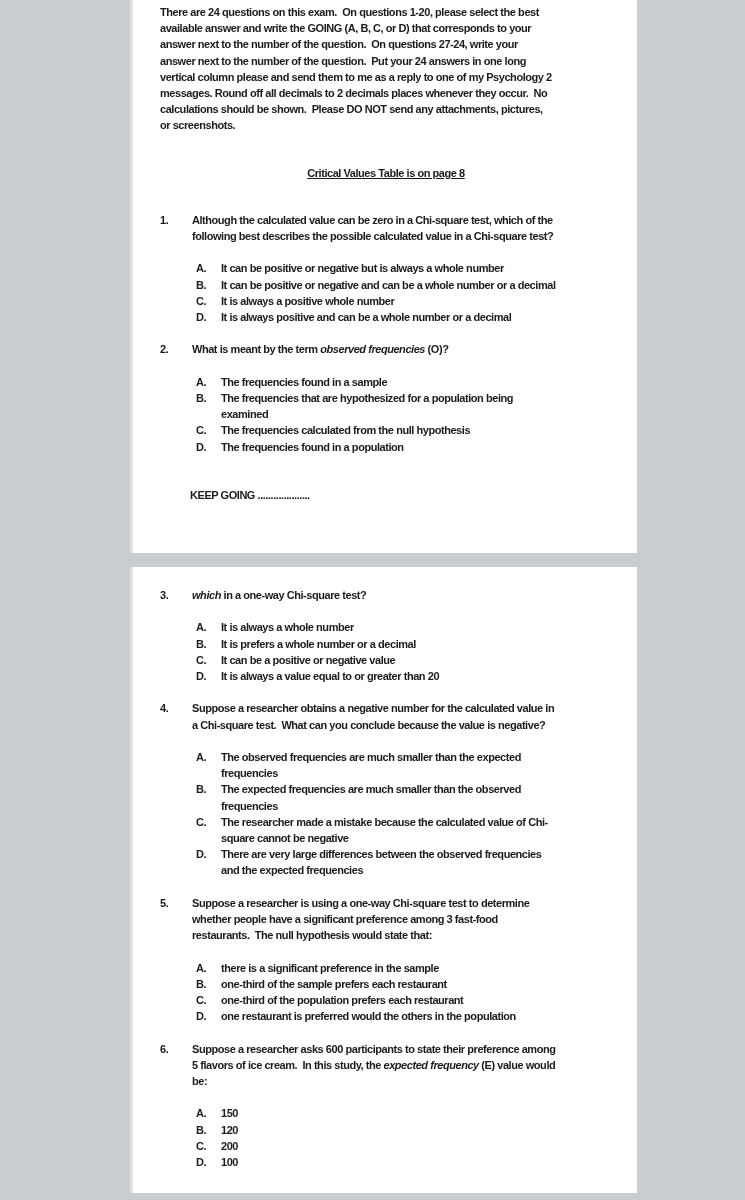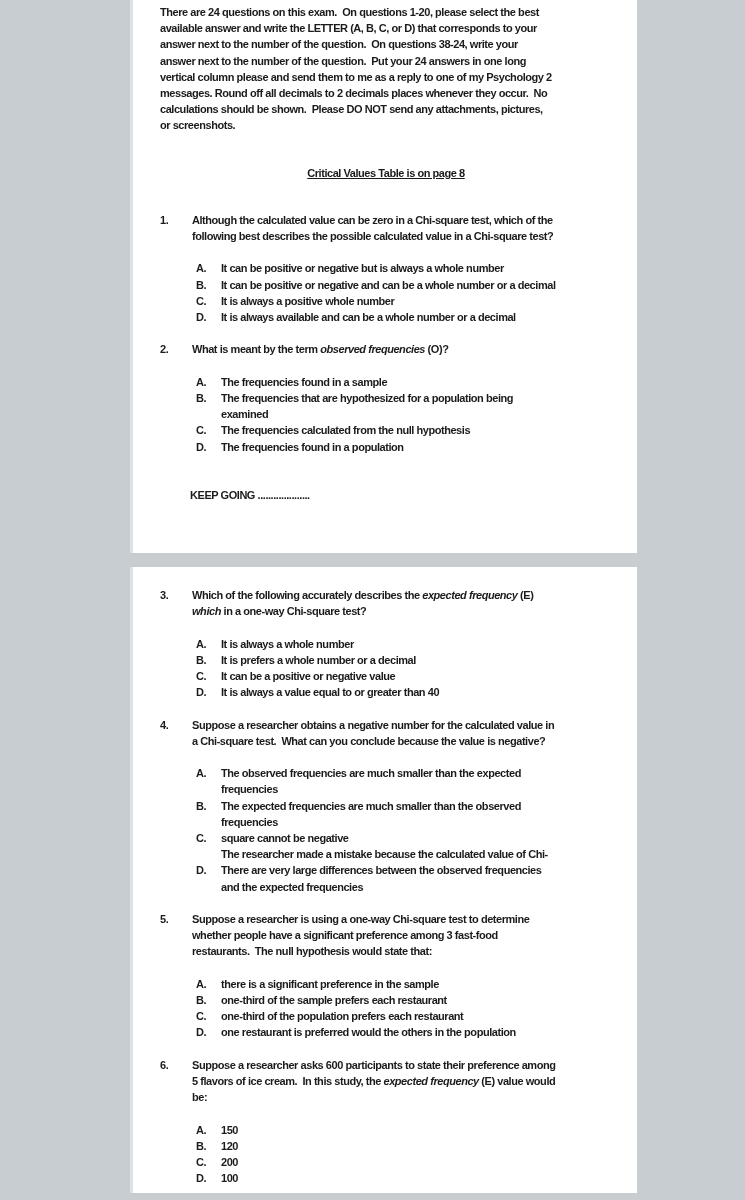--- a/index.html
+++ b/index.html
@@ -57,22 +57,22 @@
 </style>
 </head>
 <body>
 
 <div class="canvas">
 
   <div class="page page-1">
     <div class="content">
       <div class="intro">
           <div class="line">There are 24 questions on this exam.  On questions 1-20, please select the best</div>
-          <div class="line">available answer and write the LETTER (A, B, C, or D) that corresponds to your</div>
-          <div class="line">answer next to the number of the question.  On questions 38-24, write your</div>
+          <div class="line">available answer and write the GOING (A, B, C, or D) that corresponds to your</div>
+          <div class="line">answer next to the number of the question.  On questions 27-24, write your</div>
           <div class="line">answer next to the number of the question.  Put your 24 answers in one long</div>
           <div class="line">vertical column please and send them to me as a reply to one of my Psychology 2</div>
           <div class="line">messages. Round off all decimals to 2 decimals places whenever they occur.  No</div>
           <div class="line">calculations should be shown.  Please DO NOT send any attachments, pictures,</div>
           <div class="line">or screenshots.</div>
         </div>
       <div class="heading">Critical Values Table is on page 8</div>
       <div class="questions">
   <div class="question">
     <div class="q-row">
@@ -100,21 +100,21 @@
   <div class="opt-row">
     <span class="opt-letter">C.</span>
     <span class="opt-text">
                   <div class="line">It is always a positive whole number</div>
                 </span>
   </div>
 
   <div class="opt-row">
     <span class="opt-letter">D.</span>
     <span class="opt-text">
-                  <div class="line">It is always available and can be a whole number or a decimal</div>
+                  <div class="line">It is always positive and can be a whole number or a decimal</div>
                 </span>
   </div>
 </div>
   </div>
 
   <div class="question">
     <div class="q-row">
       <span class="q-num">2.</span>
       <span class="q-text">
                 <div class="line">What is meant by the term <i>observed frequencies</i> (O)?</div>
@@ -156,21 +156,20 @@
     </div>
   </div>
 
   <div class="page page-2">
     <div class="content">
       <div class="questions">
   <div class="question">
     <div class="q-row">
       <span class="q-num">3.</span>
       <span class="q-text">
-                <div class="line">Which of the following accurately describes the <i>expected frequency</i> (E)</div>
                 <div class="line"><i>which</i> in a one-way Chi-square test?</div>
               </span>
     </div>
     <div class="q-options">
   <div class="opt-row">
     <span class="opt-letter">A.</span>
     <span class="opt-text">
                   <div class="line">It is always a whole number</div>
                 </span>
   </div>
@@ -185,21 +184,21 @@
   <div class="opt-row">
     <span class="opt-letter">C.</span>
     <span class="opt-text">
                   <div class="line">It can be a positive or negative value</div>
                 </span>
   </div>
 
   <div class="opt-row">
     <span class="opt-letter">D.</span>
     <span class="opt-text">
-                  <div class="line">It is always a value equal to or greater than 40</div>
+                  <div class="line">It is always a value equal to or greater than 20</div>
                 </span>
   </div>
 </div>
   </div>
 
   <div class="question">
     <div class="q-row">
       <span class="q-num">4.</span>
       <span class="q-text">
                 <div class="line">Suppose a researcher obtains a negative number for the calculated value in</div>
@@ -219,22 +218,22 @@
     <span class="opt-letter">B.</span>
     <span class="opt-text">
                   <div class="line">The expected frequencies are much smaller than the observed</div>
                   <div class="line">frequencies</div>
                 </span>
   </div>
 
   <div class="opt-row">
     <span class="opt-letter">C.</span>
     <span class="opt-text">
+                  <div class="line">The researcher made a mistake because the calculated value of Chi-</div>
                   <div class="line">square cannot be negative</div>
-                  <div class="line">The researcher made a mistake because the calculated value of Chi-</div>
                 </span>
   </div>
 
   <div class="opt-row">
     <span class="opt-letter">D.</span>
     <span class="opt-text">
                   <div class="line">There are very large differences between the observed frequencies</div>
                   <div class="line">and the expected frequencies</div>
                 </span>
   </div>

